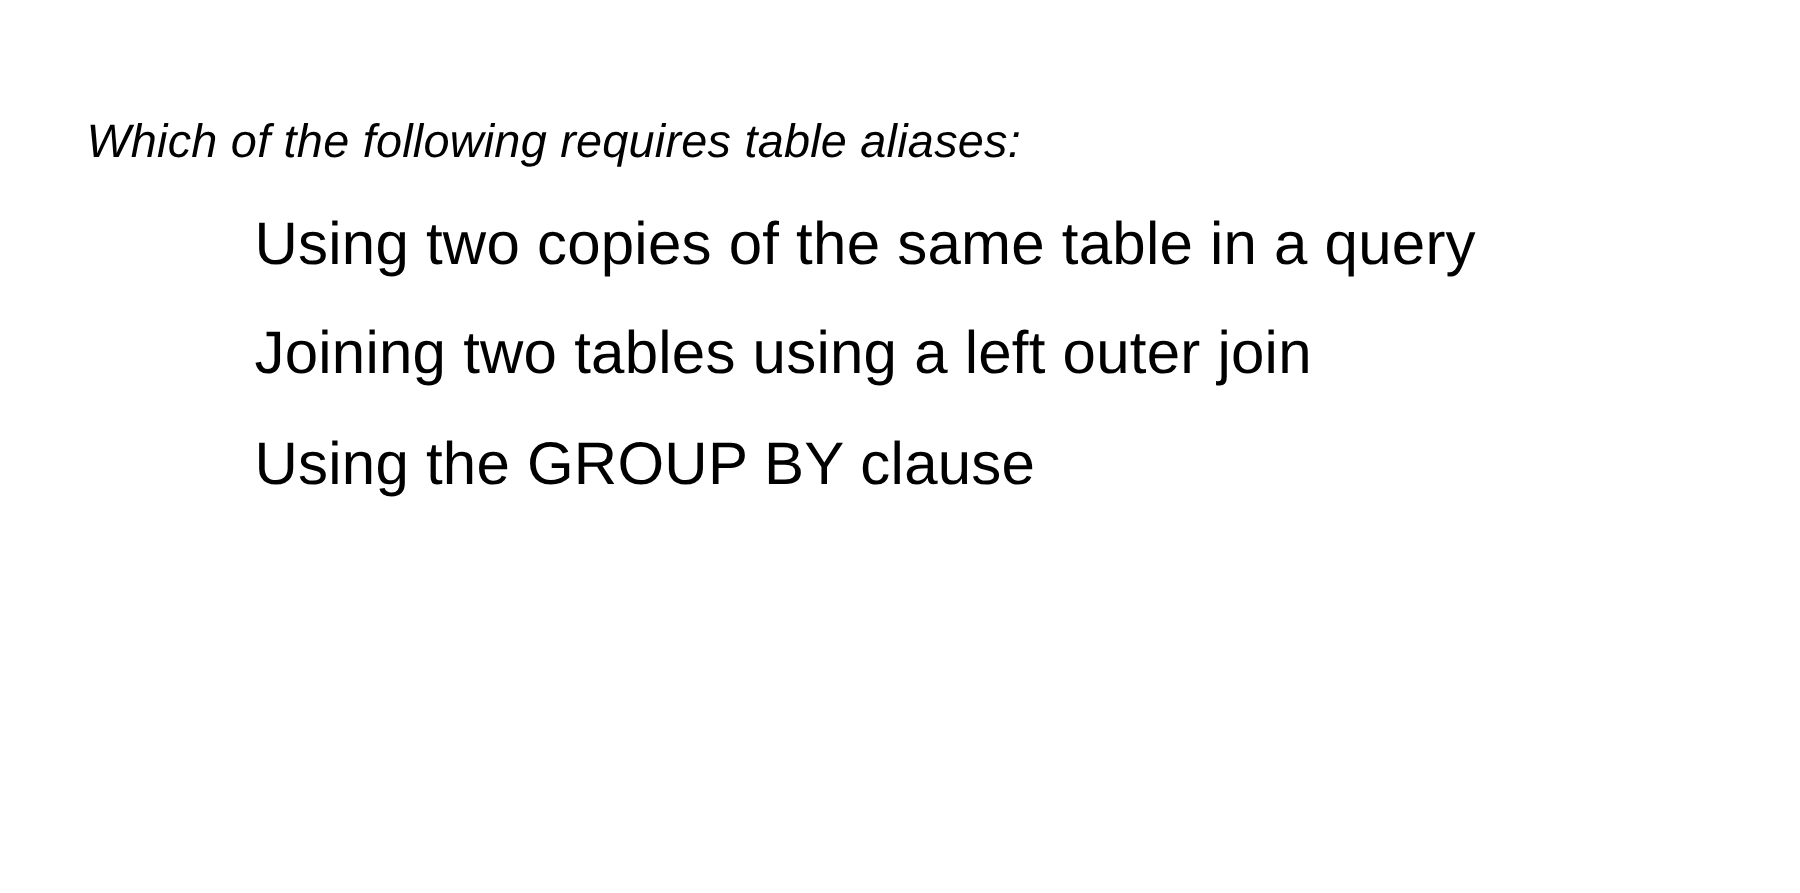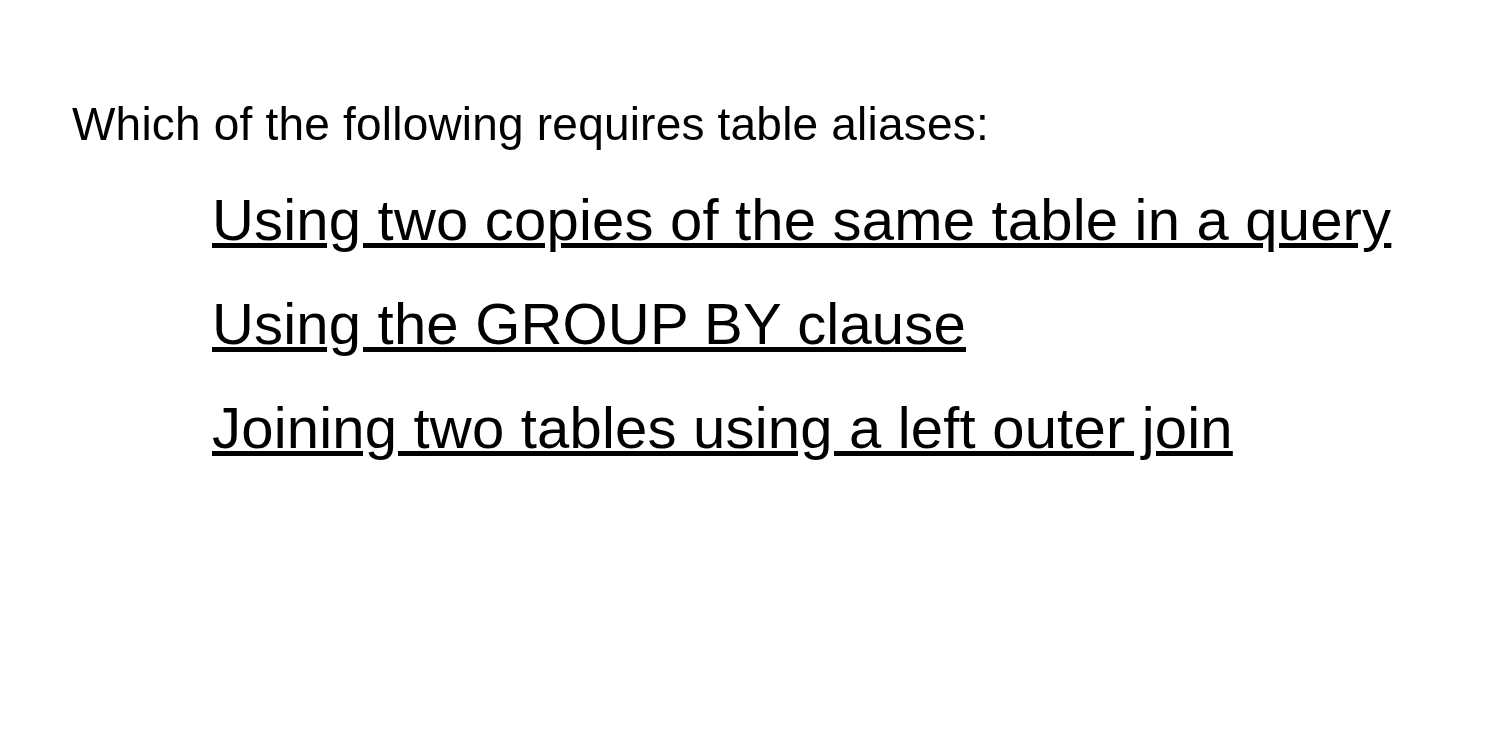--- a/index.html
+++ b/index.html
@@ -11,39 +11,39 @@
       width: 1500px;
       height: 744px;
       background: #ffffff;
       font-family: -apple-system, BlinkMacSystemFont, "Segoe UI", Helvetica, Arial, sans-serif;
       color: #000000;
       padding-top: 90px;
       padding-left: 72px;
       padding-right: 60px;
     }
     .question-text {
-      font-size: 46px;
+      font-size: 39px;
       line-height: 1.5;
       letter-spacing: 0.2px;
       font-weight: 400;
+      font-style: italic;
     }
     .options-container {
       margin-top: 16px;
       padding-left: 140px;
     }
     .option {
-      font-size: 58px;
+      font-size: 50px;
       line-height: 1.55;
       margin-bottom: 14px;
       letter-spacing: 0.2px;
       font-weight: 400;
-      text-decoration: underline;
     }
   </style>
 </head>
 <body>
 
 <div class="question-text">Which of the following requires table aliases:</div>
 <div class="options-container">
   <div class="option">Using two copies of the same table in a query</div>
+  <div class="option">Joining two tables using a left outer join</div>
   <div class="option">Using the GROUP BY clause</div>
-  <div class="option">Joining two tables using a left outer join</div>
 </div>
 
 </body></html>

